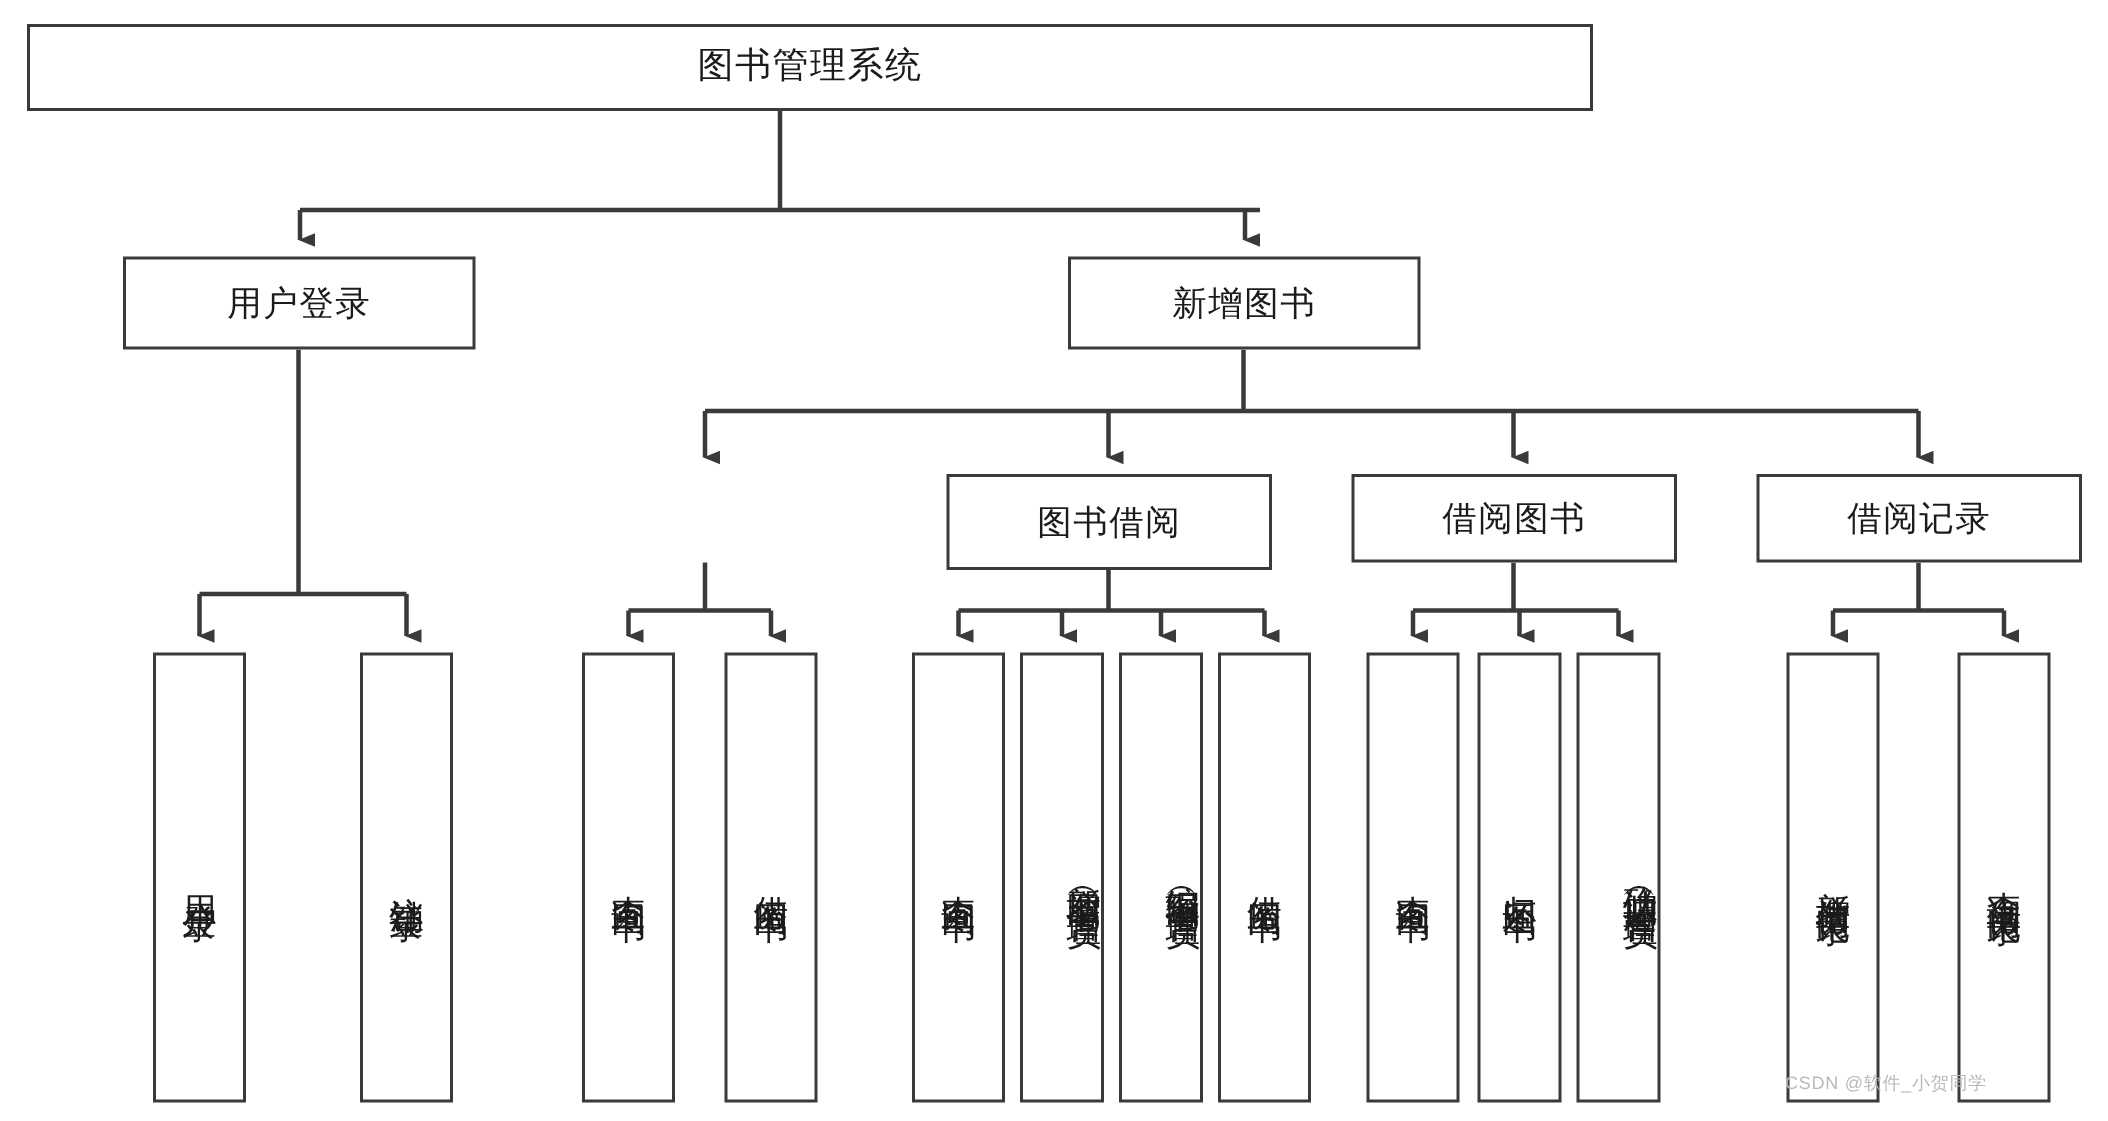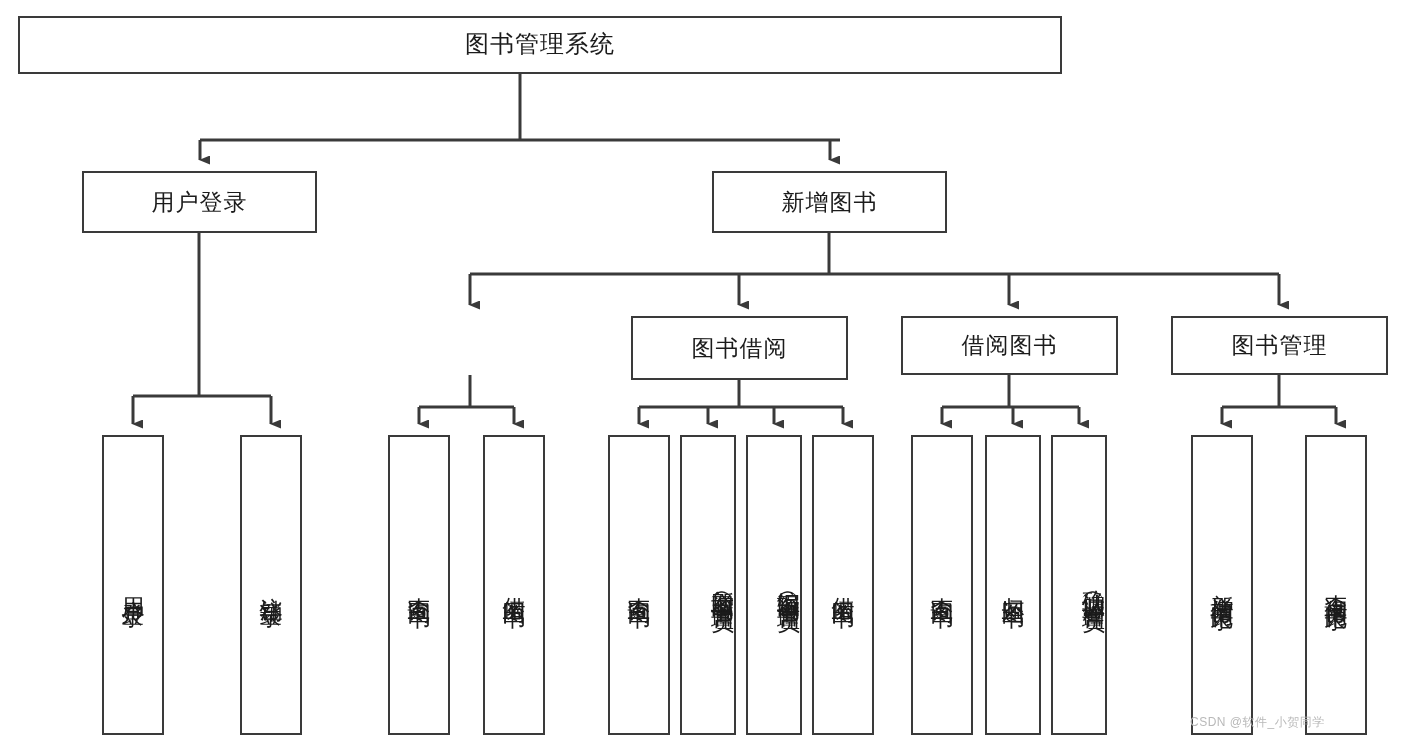--- a/index.html
+++ b/index.html
@@ -136,21 +136,21 @@
 
   <div class="node node-h" style="left:631px; top:316px; width:217px; height:64px;">
     <span>图书借阅</span>
   </div>
 
   <div class="node node-h" style="left:901px; top:316px; width:217px; height:59px;">
     <span>借阅图书</span>
   </div>
 
   <div class="node node-h" style="left:1171px; top:316px; width:217px; height:59px;">
-    <span>图书管理</span>
+    <span>借阅记录</span>
   </div>
 
   <div class="node node-v center-v" style="left:102px; top:435px; width:62px; height:300px;">
     <span>用户登录</span>
   </div>
 
   <div class="node node-v center-v" style="left:240px; top:435px; width:62px; height:300px;">
     <span>注销登录</span>
   </div>
 

